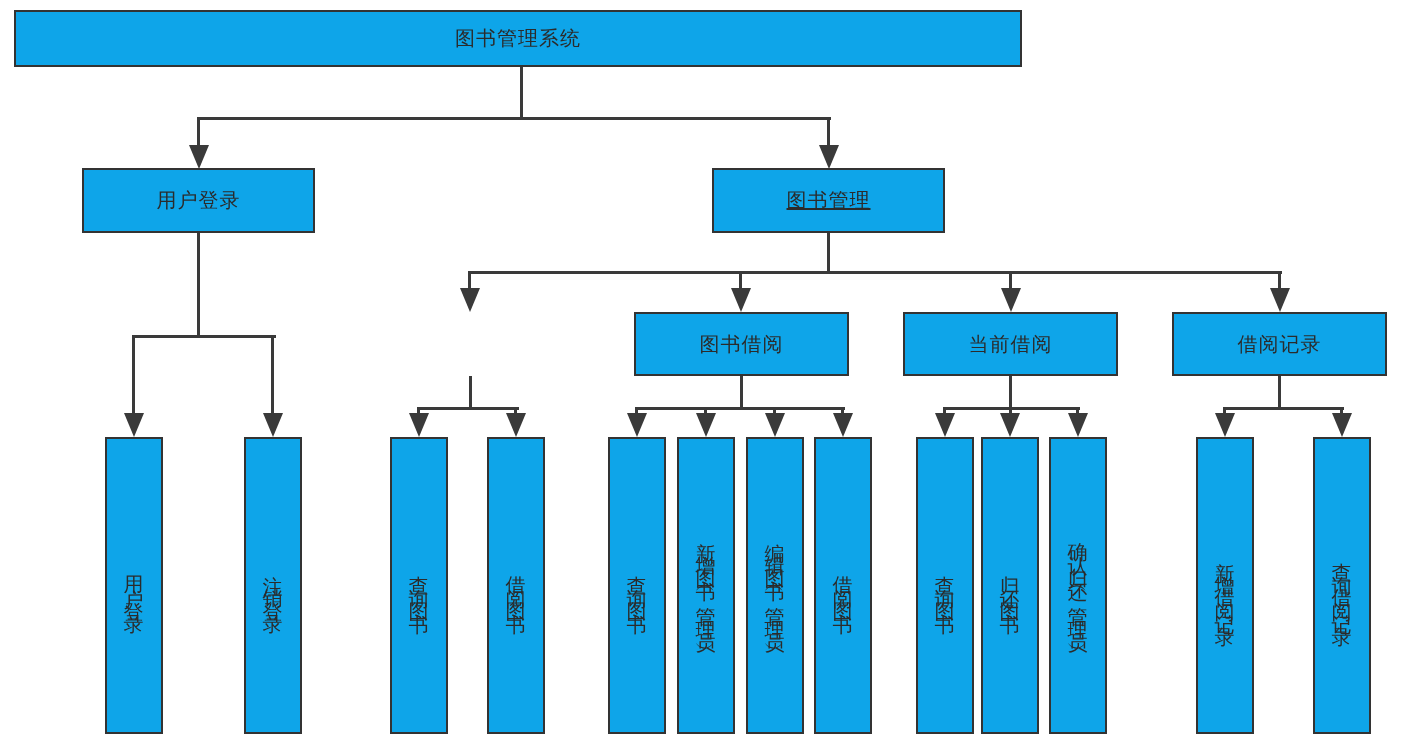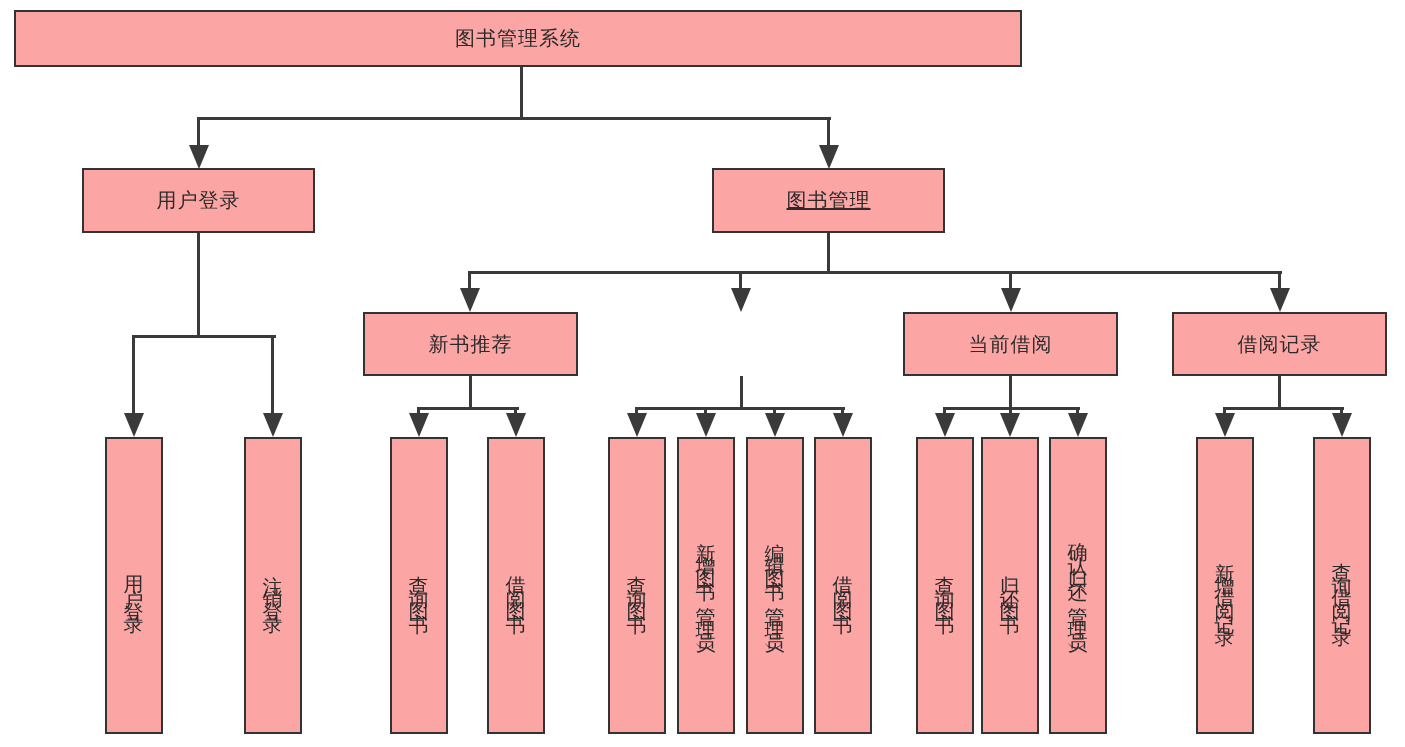--- a/index.html
+++ b/index.html
@@ -7,21 +7,21 @@
   body {
     width: 1405px; height: 747px;
     position: relative;
     font-family: "DejaVu Sans", sans-serif;
     overflow: hidden;
   }
   .diagram { position: absolute; left: 0; top: 0; width: 1405px; height: 747px; }
 
   .node {
     position: absolute;
-    background: #fca5a5;
+    background: #0ea5e9;
     border: 2.5px solid #333333;
     display: flex;
     align-items: center;
     justify-content: center;
     color: #2b2b2b;
     font-size: 20px;
     letter-spacing: 1px;
     z-index: 2;
   }
   .node.root { border-width: 2px; }
@@ -82,21 +82,21 @@
   <div class="line" style="left:468px; top:271px; width:814px; height:3px;"></div>
   <div class="line" style="left:468px; top:271px; width:3px; height:19px;"></div>
   <div class="line" style="left:739px; top:271px; width:3px; height:19px;"></div>
   <div class="line" style="left:1009px; top:271px; width:3px; height:19px;"></div>
   <div class="line" style="left:1278px; top:271px; width:3px; height:19px;"></div>
   <div class="arrow" style="left:460px; top:288px;"></div>
   <div class="arrow" style="left:731px; top:288px;"></div>
   <div class="arrow" style="left:1001px; top:288px;"></div>
   <div class="arrow" style="left:1270px; top:288px;"></div>
 
-  <div class="node" style="left:363px; top:312px; width:215px; height:64px;">新书推荐</div>
+  <div class="node" style="left:634px; top:312px; width:215px; height:64px;">图书借阅</div>
   <div class="node" style="left:903px; top:312px; width:215px; height:64px;">当前借阅</div>
   <div class="node" style="left:1172px; top:312px; width:215px; height:64px;">借阅记录</div>
 
   <div class="line" style="left:469px; top:376px; width:3px; height:34px;"></div>
   <div class="line" style="left:740px; top:376px; width:3px; height:34px;"></div>
   <div class="line" style="left:1009px; top:376px; width:3px; height:34px;"></div>
   <div class="line" style="left:1278px; top:376px; width:3px; height:34px;"></div>
 
   <div class="line" style="left:417px; top:407px; width:102px; height:3px;"></div>
   <div class="line" style="left:635px; top:407px; width:210px; height:3px;"></div>

